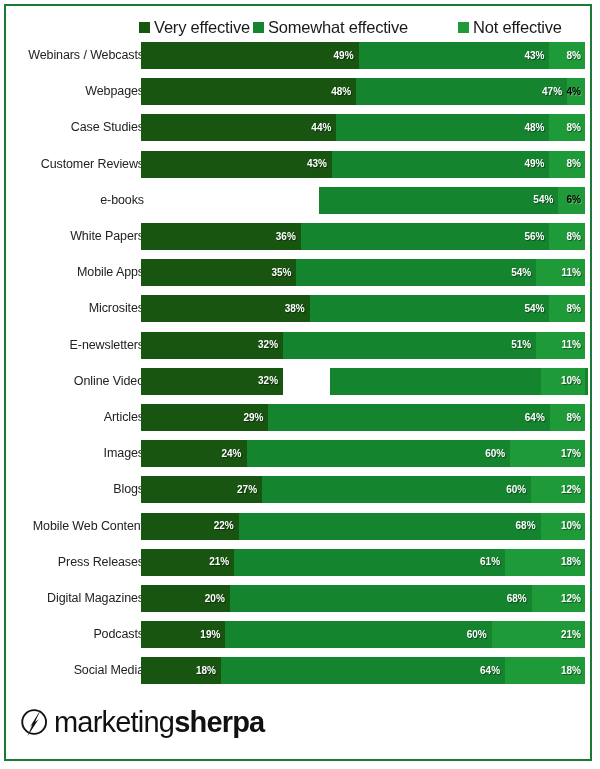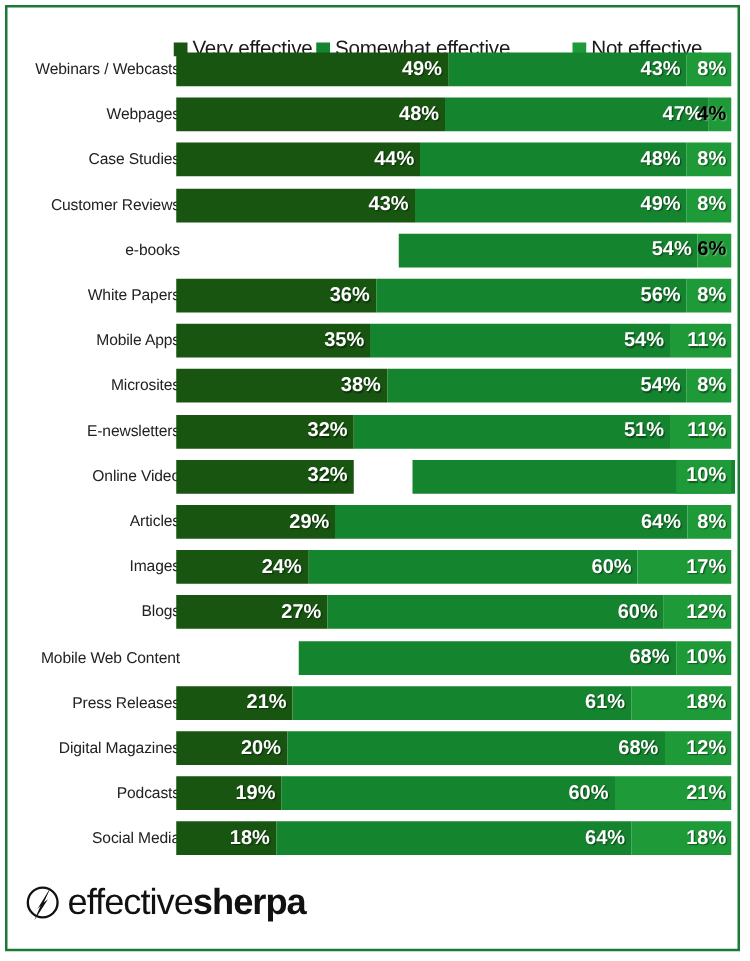--- a/index.html
+++ b/index.html
@@ -21,21 +21,21 @@
     height: 757px;
     border: 2px solid #1a7a36;
     box-sizing: border-box;
     background: #ffffff;
   }
 
   
   #legend {
     position: absolute;
     left: 0;
-    top: 20px;
+    top: 8px;
     width: 100%;
     height: 26px;
   }
   .legend-item {
     position: absolute;
     display: flex;
     align-items: center;
     height: 26px;
     white-space: nowrap;
   }
@@ -95,21 +95,21 @@
     display: flex;
     align-items: center;
     justify-content: flex-end;
     overflow: visible;
   }
   .seg-very     { background: #185511; }
   .seg-somewhat { background: #15842f; }
   .seg-not      { background: #1e9b38; }
 
   .seg-value {
-    font-size: 16px;
+    font-size: 10px;
     font-weight: bold;
     color: #ffffff;
     padding-right: 5px;
     text-shadow: 1px 1px 1px rgba(0,0,0,0.45);
     white-space: nowrap;
     line-height: 1;
   }
   .seg-value.dark {
     color: #000000;
     text-shadow: 1px 1px 1px rgba(255,255,255,0.35);
@@ -356,20 +356,23 @@
             <span class="seg-value">60%</span>
           </div>
           <div class="seg seg-not" style="left: 87.8788%; width: 12.1212%;">
             <span class="seg-value">12%</span>
           </div>
         </div>
       </div>
       <div class="row" style="top: 470.6px;">
         <div class="row-label">Mobile Web Content</div>
         <div class="bar-track">
+          <div class="seg seg-very" style="left: 0%; width: 22%;">
+            <span class="seg-value">22%</span>
+          </div>
           <div class="seg seg-somewhat" style="left: 22%; width: 68%;">
             <span class="seg-value">68%</span>
           </div>
           <div class="seg seg-not" style="left: 90%; width: 10%;">
             <span class="seg-value">10%</span>
           </div>
         </div>
       </div>
       <div class="row" style="top: 506.8px;">
         <div class="row-label">Press Releases</div>
@@ -428,19 +431,19 @@
         </div>
       </div>
     </div>
 
   <div id="footer">
     <div id="logo">
       <svg id="logo-mark" viewBox="0 0 40 40">
         <circle cx="19" cy="20" r="14" fill="none" stroke="#111111" stroke-width="2.2"></circle>
         <path d="M27 5 L14 26 L17 23 L11 37 L24 17 L20 20 Z" fill="#111111"></path>
       </svg>
-      <span id="logo-text"><span class="thin">effective</span><span class="bold">sherpa</span></span>
+      <span id="logo-text"><span class="thin">marketing</span><span class="bold">sherpa</span></span>
     </div>
     <div id="source-block">
     </div>
   </div>
 
 </div>
 
 </body></html>

